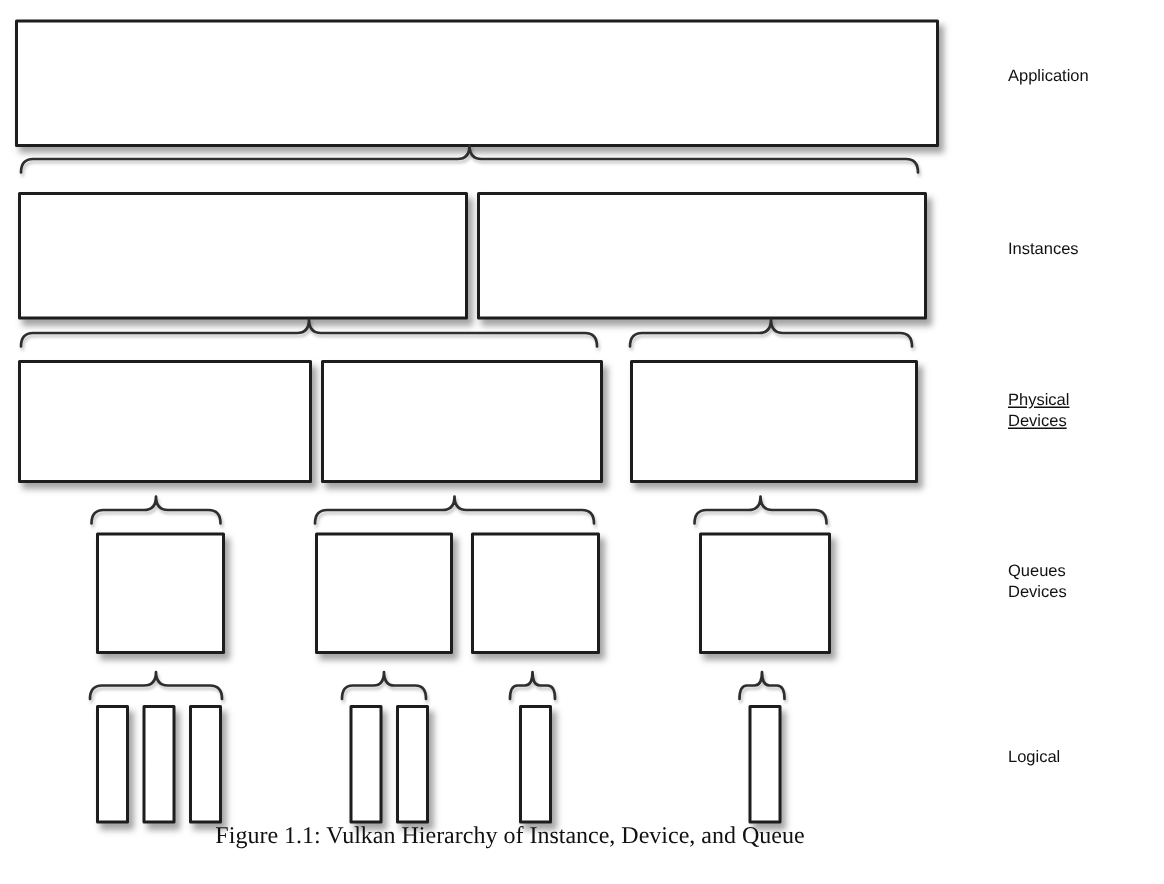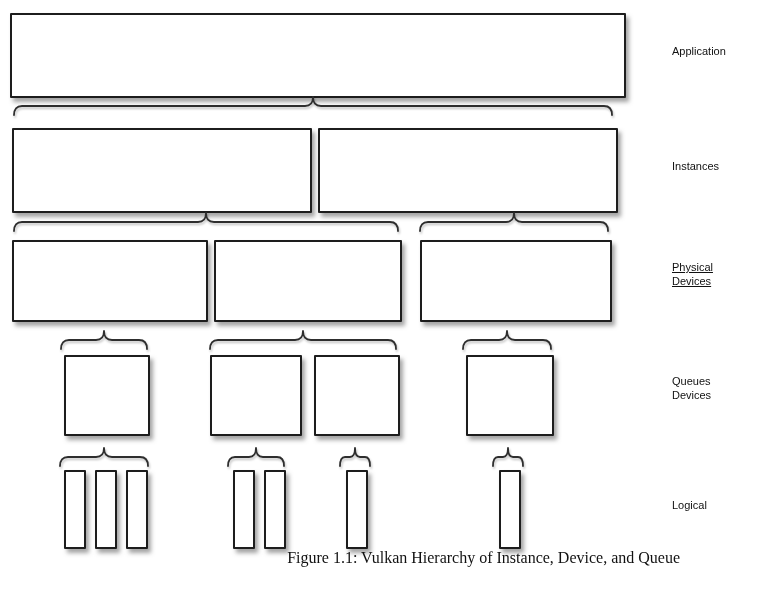--- a/index.html
+++ b/index.html
@@ -44,21 +44,21 @@
     font-size: 11px;
     line-height: 1.25;
     color: #111111;
     white-space: pre-line;
   }
   .caption {
     position: absolute;
     top: 549px;
     left: 0;
     width: 680px;
-    text-align: right;
+    text-align: center;
     font-family: "Liberation Serif", serif;
     font-size: 16px;
     color: #111111;
   }
 </style>
 </head>
 <body>
 
 <div class="stage">
 

